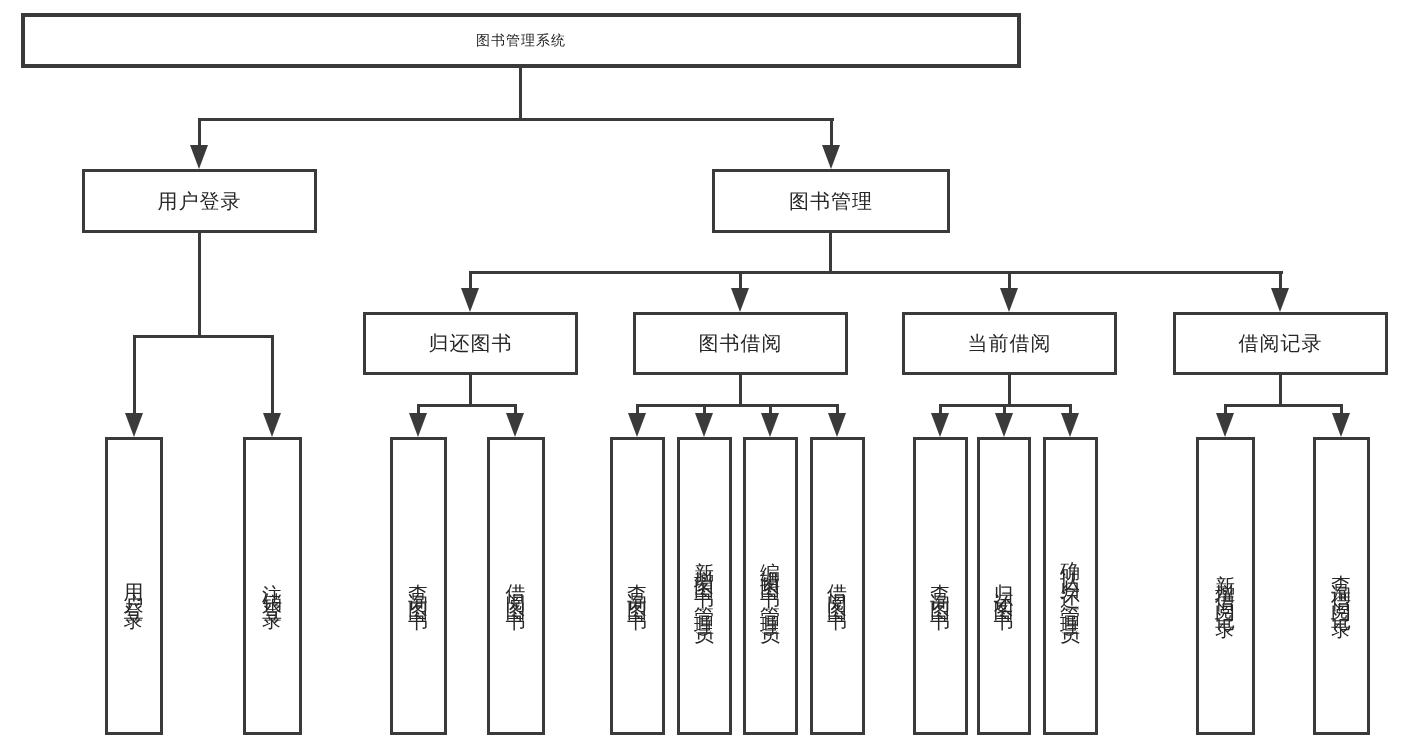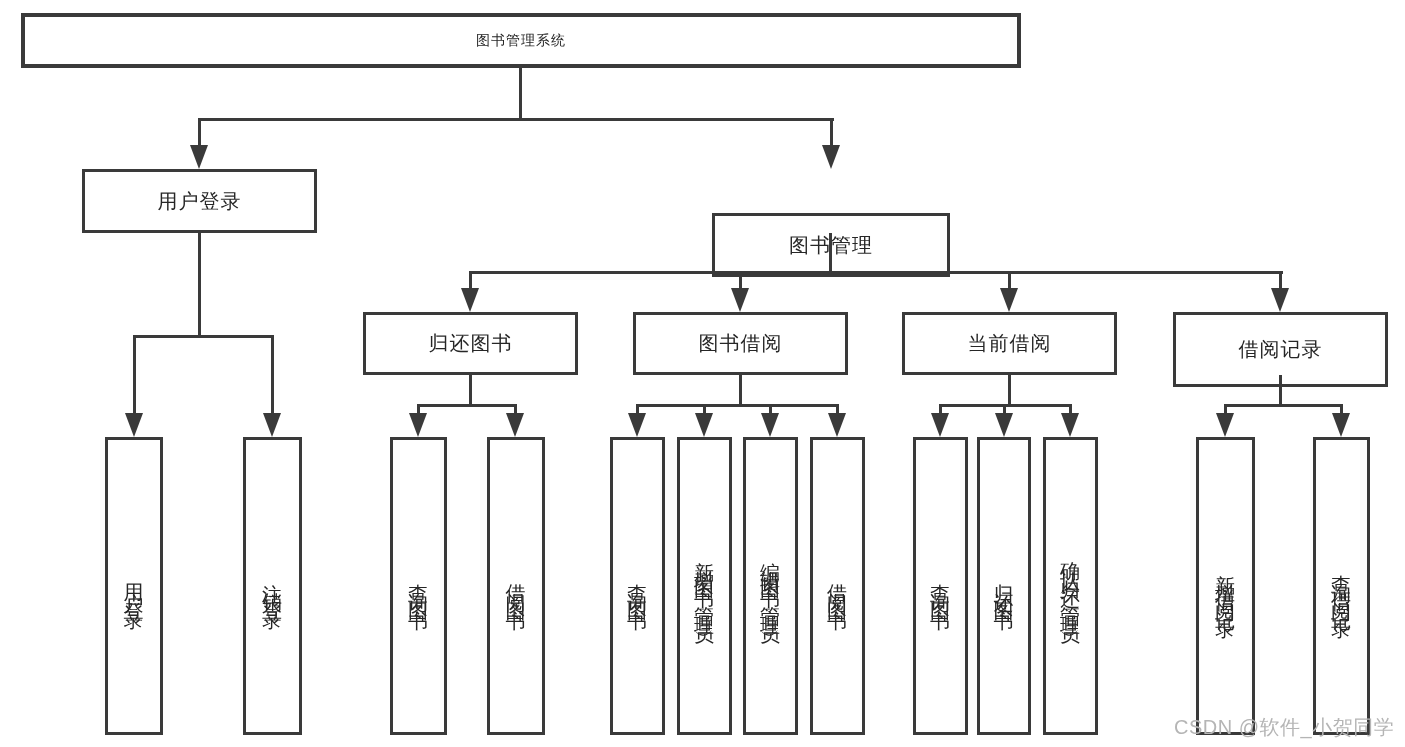--- a/index.html
+++ b/index.html
@@ -39,21 +39,21 @@
   <div class="l" style="left:519px;top:68px;width:3px;height:52px;"></div>
   <div class="l" style="left:198px;top:118px;width:636px;height:3px;"></div>
   <div class="l" style="left:198px;top:118px;width:3px;height:30px;"></div>
   <div class="ah" style="left:190px;top:145px;"></div>
   <div class="l" style="left:830px;top:118px;width:3px;height:30px;"></div>
   <div class="ah" style="left:822px;top:145px;"></div>
 
   <div class="box" style="left:82px;top:169px;width:235px;height:64px;">
     <span>用户登录</span>
   </div>
-  <div class="box" style="left:712px;top:169px;width:238px;height:64px;margin-top:44px;">
+  <div class="box" style="left:712px;top:169px;width:238px;height:64px;">
     <span>图书管理</span>
   </div>
 
   <div class="l" style="left:198px;top:233px;width:3px;height:104px;"></div>
   <div class="l" style="left:133px;top:335px;width:141px;height:3px;"></div>
   <div class="l" style="left:133px;top:335px;width:3px;height:80px;"></div>
   <div class="ah" style="left:125px;top:413px;"></div>
   <div class="l" style="left:271px;top:335px;width:3px;height:80px;"></div>
   <div class="ah" style="left:263px;top:413px;"></div>
 
@@ -70,21 +70,21 @@
 
   <div class="box" style="left:363px;top:312px;width:215px;height:63px;">
     <span>归还图书</span>
   </div>
   <div class="box" style="left:633px;top:312px;width:215px;height:63px;">
     <span>图书借阅</span>
   </div>
   <div class="box" style="left:902px;top:312px;width:215px;height:63px;">
     <span>当前借阅</span>
   </div>
-  <div class="box" style="left:1173px;top:312px;width:215px;height:75px;">
+  <div class="box" style="left:1173px;top:312px;width:215px;height:63px;">
     <span>借阅记录</span>
   </div>
 
   <div class="l" style="left:469px;top:375px;width:3px;height:31px;"></div>
   <div class="l" style="left:418px;top:404px;width:99px;height:3px;"></div>
   <div class="l" style="left:417px;top:404px;width:3px;height:12px;"></div>
   <div class="ah" style="left:409px;top:413px;"></div>
   <div class="l" style="left:514px;top:404px;width:3px;height:12px;"></div>
   <div class="ah" style="left:506px;top:413px;"></div>
 
@@ -148,15 +148,14 @@
   <div class="box leaf" style="left:1043px;top:437px;width:55px;height:298px;">
     <span>确认归还（管理员）</span>
   </div>
   <div class="box leaf" style="left:1196px;top:437px;width:59px;height:298px;">
     <span>新增借阅记录</span>
   </div>
   <div class="box leaf" style="left:1313px;top:437px;width:57px;height:298px;">
     <span>查询借阅记录</span>
   </div>
 
-  <div class="wm">CSDN @软件_小贺同学</div>
 
 </div>
 
 </body></html>

